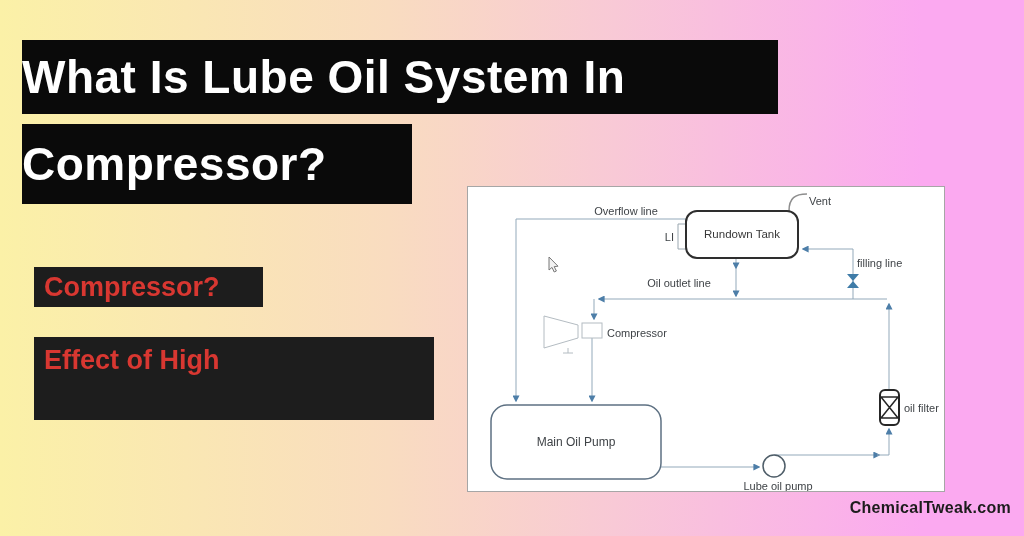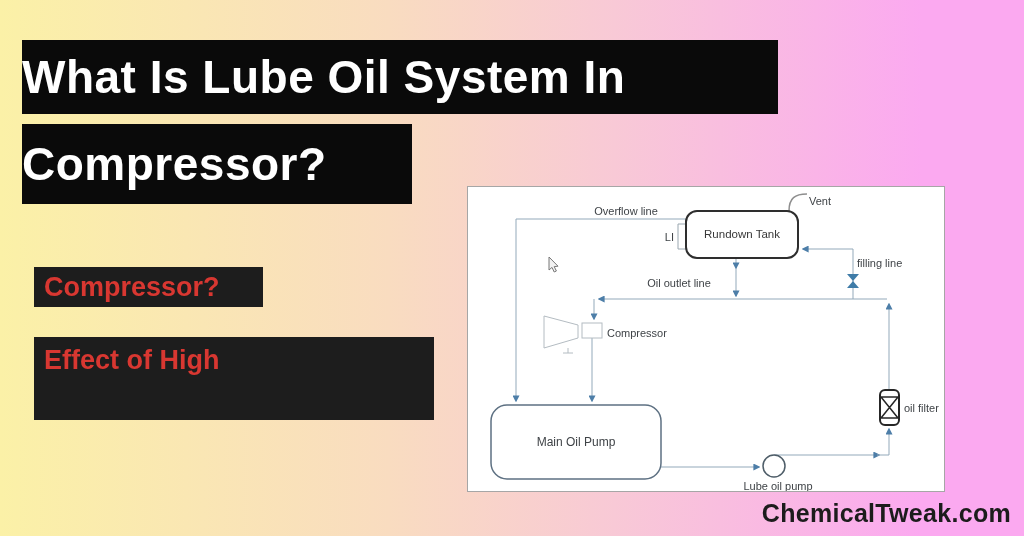--- a/index.html
+++ b/index.html
@@ -46,21 +46,21 @@
     left: 467px; top: 186px;
     width: 478px; height: 306px;
     background: #ffffff;
     border: 1px solid #a6a6a6;
   }
   .panel svg { display: block; }
 
   .watermark {
     position: absolute;
     right: 13px; top: 499px;
-    font-size: 25px;
+    font-size: 16px;
     font-weight: 600;
     color: #1c1c1c;
     letter-spacing: 0.3px;
   }
 
   svg text {
     font-family: "Liberation Sans", sans-serif;
     font-size: 11px;
     fill: #3f4347;
   }

